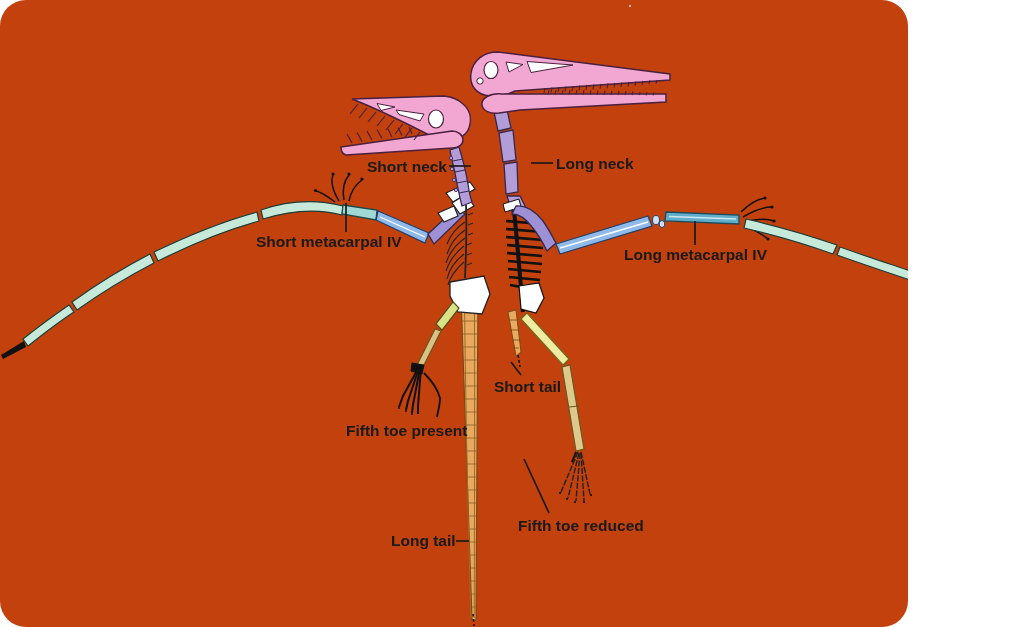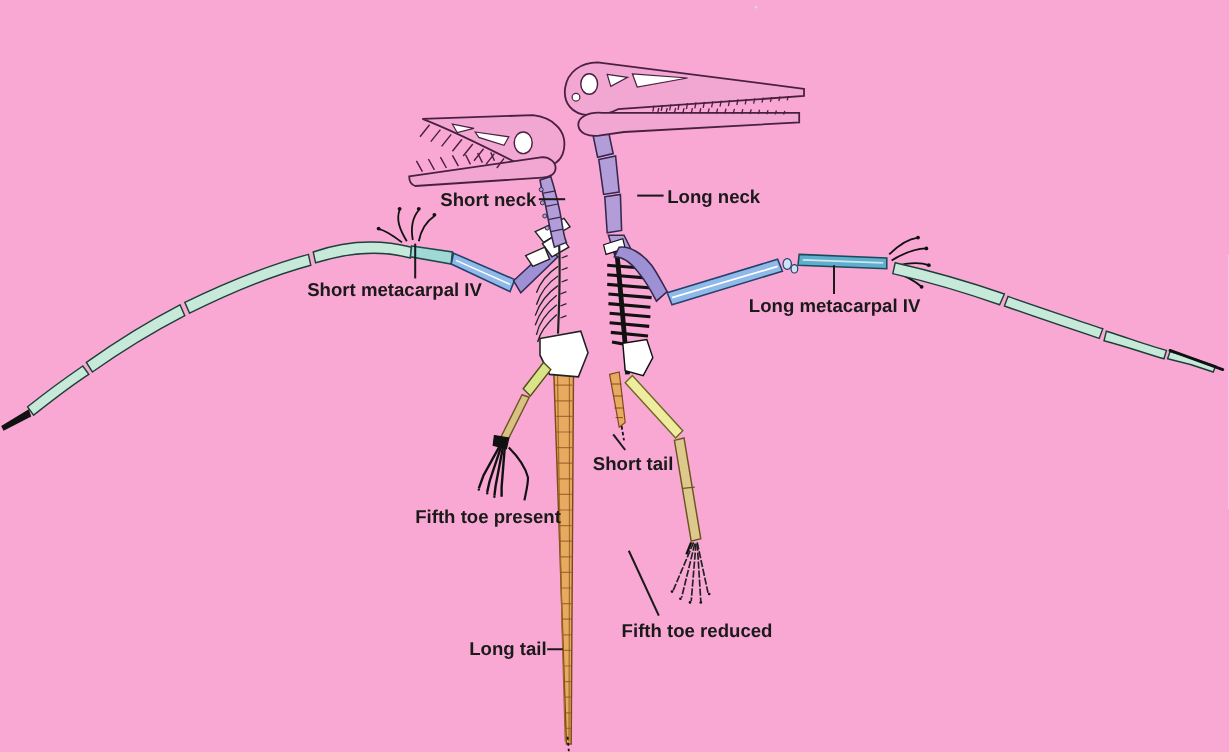--- a/index.html
+++ b/index.html
@@ -1,16 +1,16 @@
 <!DOCTYPE html>
 <html><head>
 <meta charset="utf-8">
 <style>
   html,body{margin:0;padding:0;background:#ffffff;}
-  .stage{position:relative;width:1024px;height:627px;background:#f9a8d4;overflow:hidden;}
+  .stage{position:relative;width:908px;height:627px;background:#c2410c;overflow:hidden;border-radius:26px;}
   svg{display:block;}
   .lbl{font-family:"Liberation Sans","DejaVu Sans",sans-serif;font-weight:700;font-size:15.5px;}
   .leader{stroke:#1a1a1a;stroke-width:1.7;fill:none;}
   .bone-outline{stroke:#35284f;stroke-width:1.3;}
 </style>
 </head>
 <body>
 
 <div class="stage">
 <svg width="1024" height="627" viewBox="0 0 1024 627" xmlns="http://www.w3.org/2000/svg">

